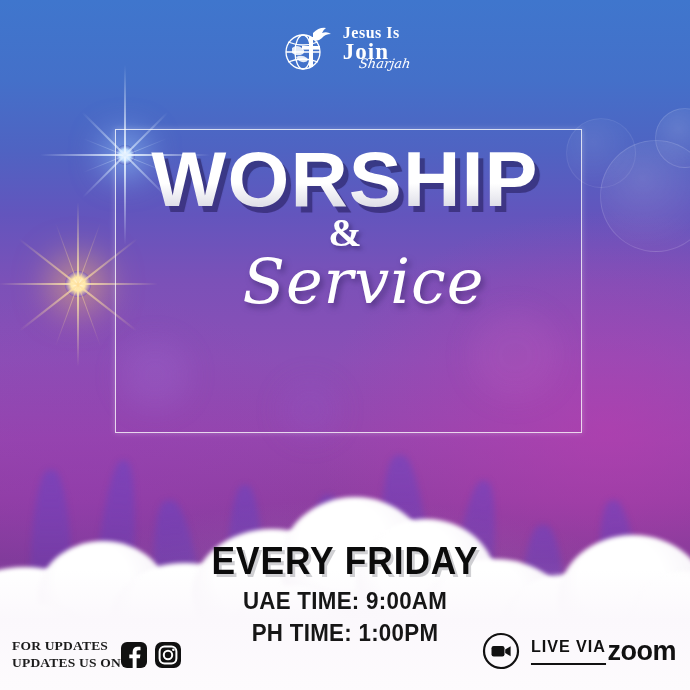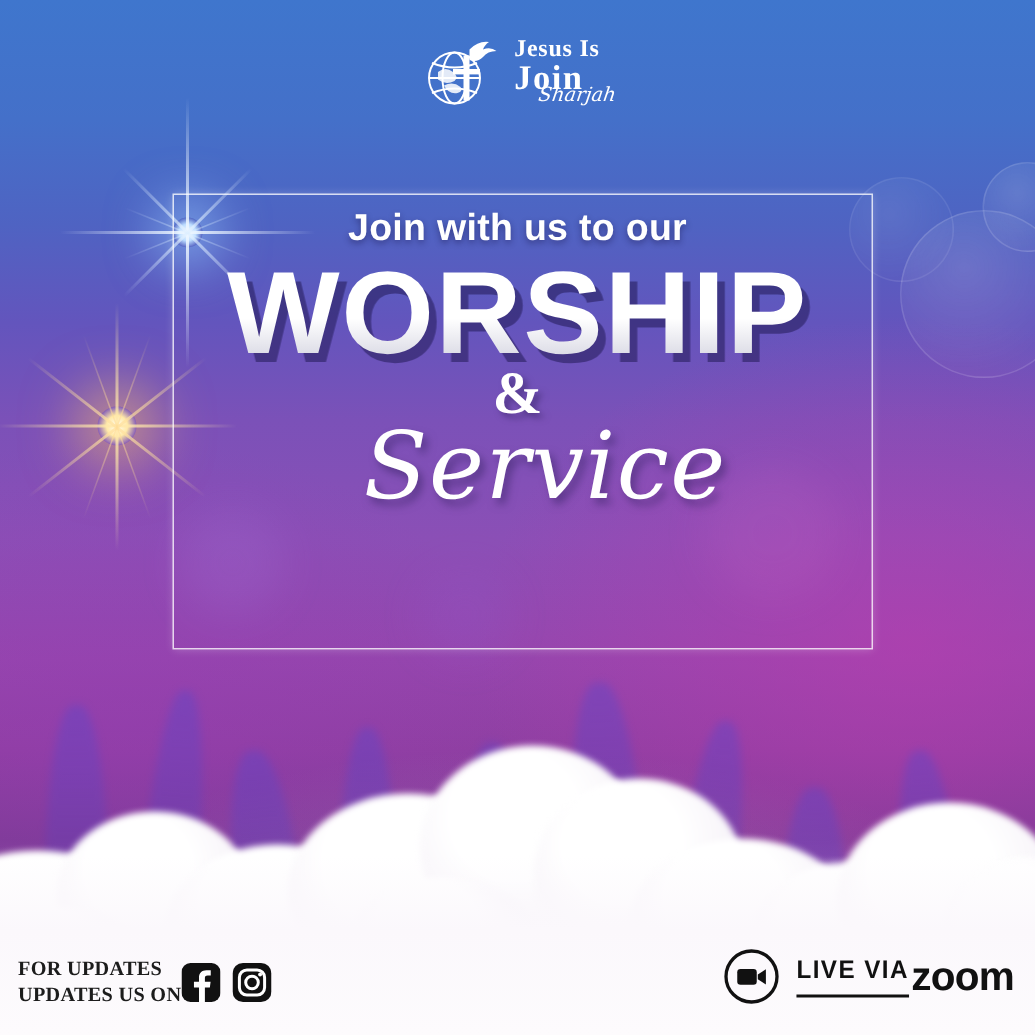--- a/index.html
+++ b/index.html
@@ -259,26 +259,30 @@
       <path d="M33 11 q6 -6 13 -5 q-3 2 -4 5 q5 -2 9 1 q-6 0 -9 4 q-4 4 -9 2 z" fill="#ffffff"></path>
     </svg>
     <div class="logo-words">
       <div class="logo-l1">Jesus Is</div>
       <div class="logo-l2">Join</div>
       <div class="logo-l3">Sharjah</div>
     </div>
   </div>
 
   <div class="headline">
-    <div class="join">Join with us to our</div>
     <div class="worship">WORSHIP</div>
     <div class="amp">&amp;</div>
     <div class="script script-2">Service</div>
   </div>
 
+  <div class="schedule">
+    <div class="every-friday">EVERY FRIDAY</div>
+    <div class="time-row">UAE TIME: 9:00AM</div>
+    <div class="time-row">PH TIME: 1:00PM</div>
+  </div>
 
   <div class="follow">
     <div class="follow-text">
       <div>FOR UPDATES</div>
       <div>UPDATES US ON</div>
     </div>
     <div class="social">
       <svg width="26" height="26" viewBox="0 0 26 26">
         <rect x="0" y="0" width="26" height="26" rx="6" fill="#111111"></rect>
         <path d="M15.6 26V16.3h3.3l.5-3.8h-3.8v-2.4c0-1.1.3-1.8 1.9-1.8h2V4.9c-.35-.05-1.55-.15-2.95-.15-2.9 0-4.9 1.8-4.9 5.05v2.7H8.3v3.8h3.35V26z" fill="#ffffff"></path>

